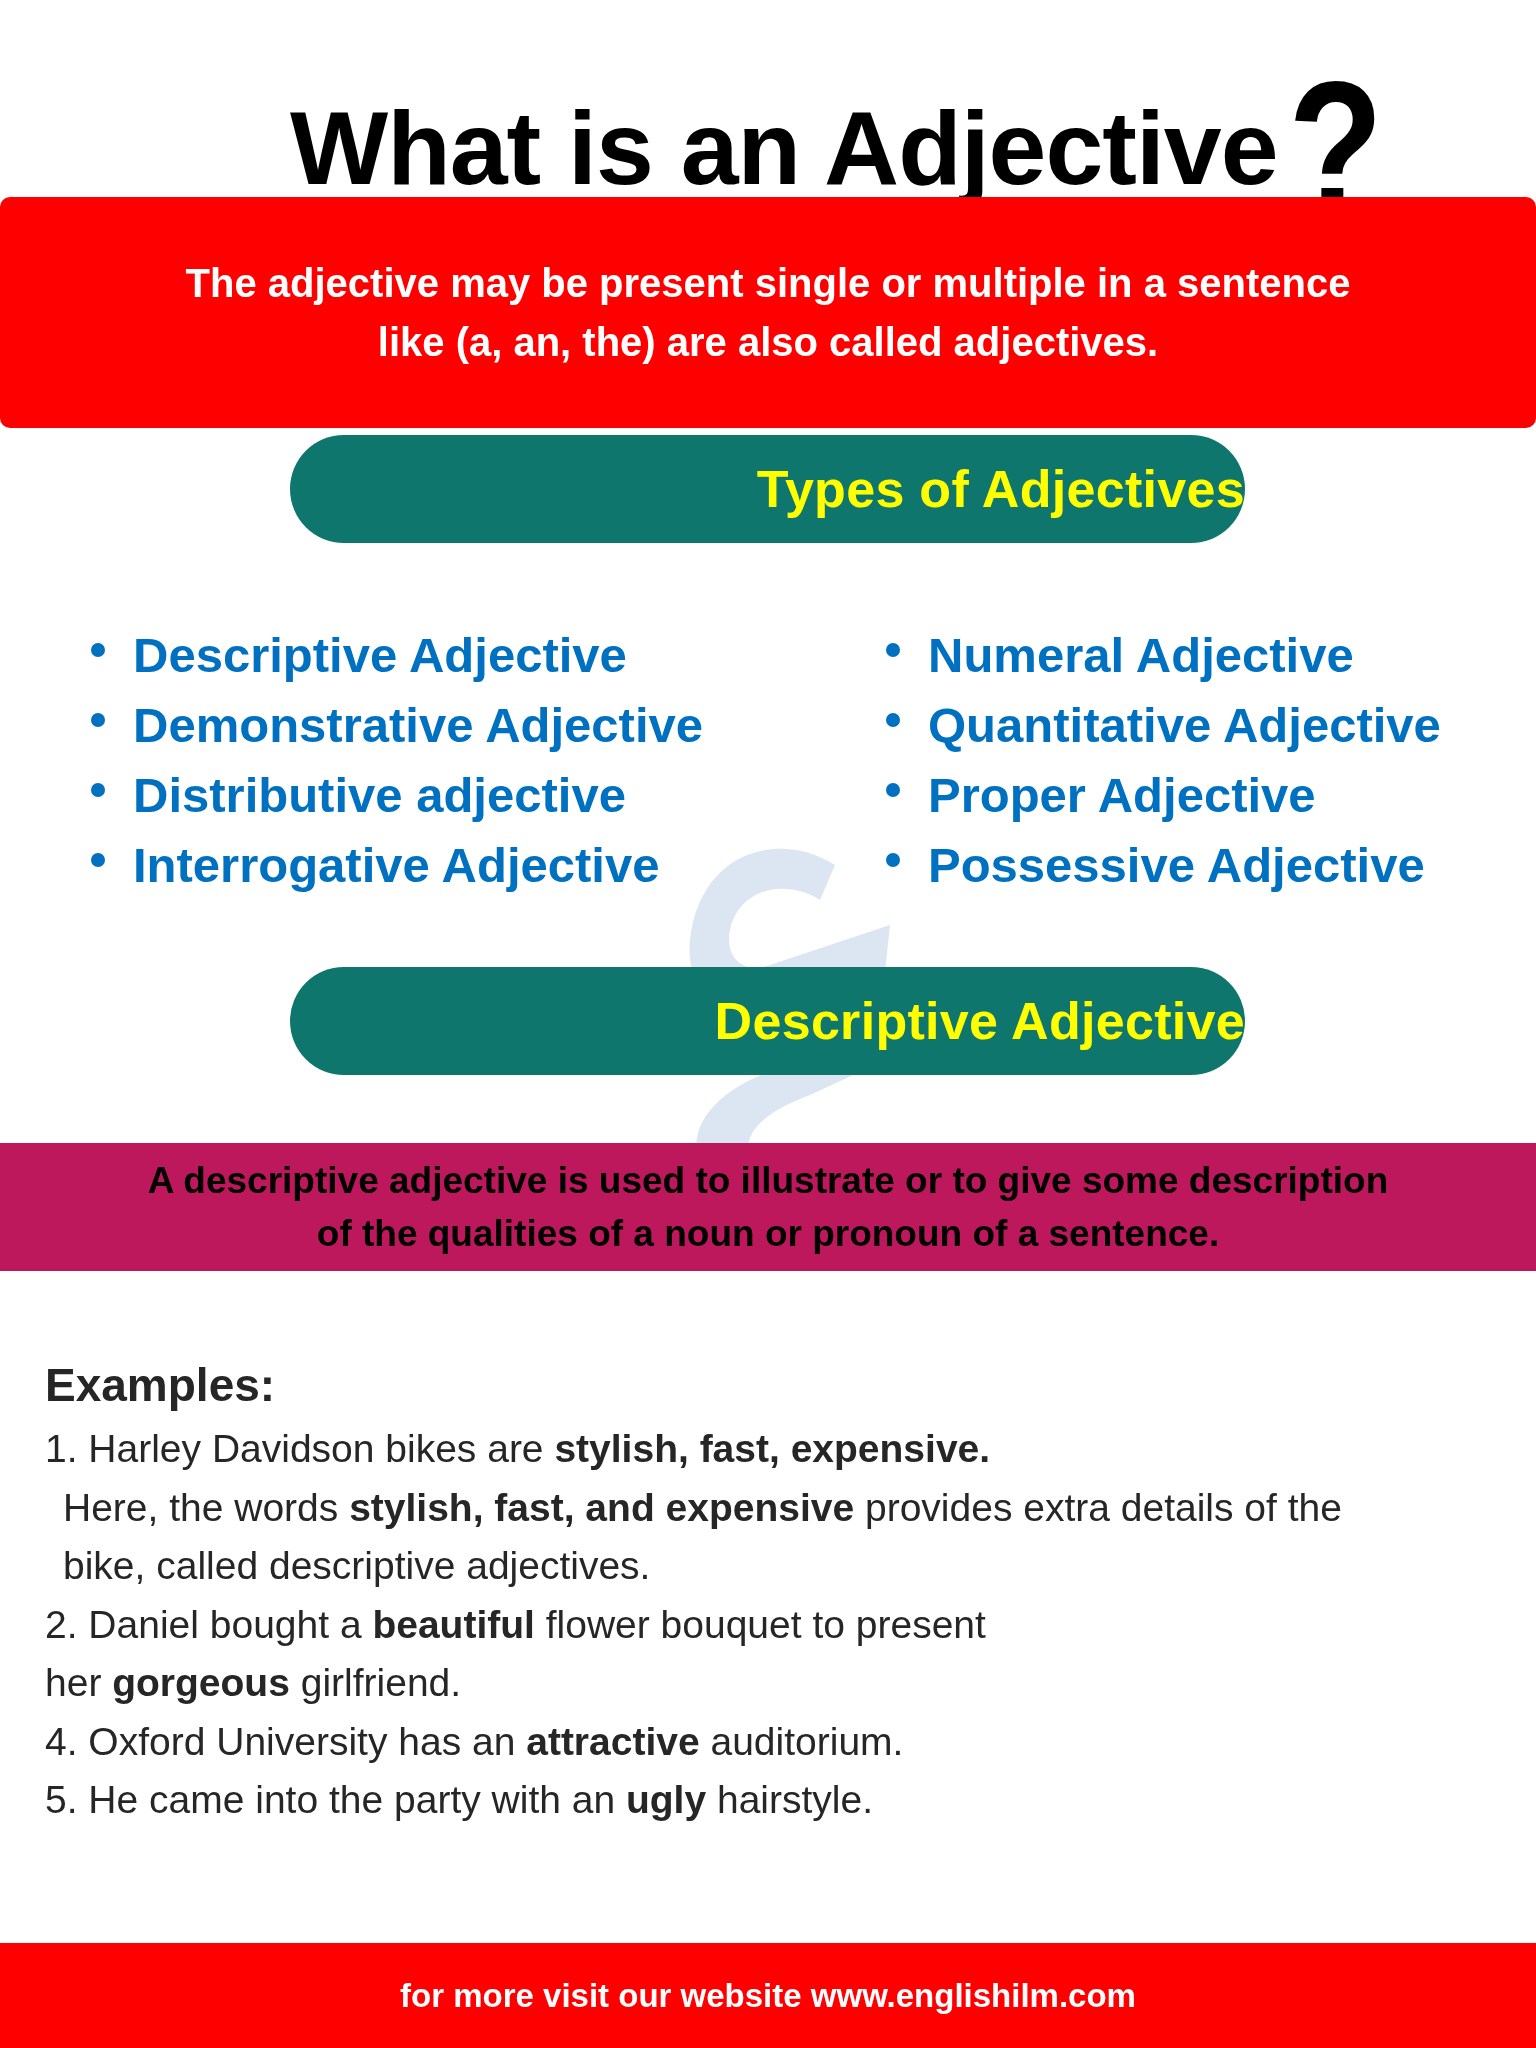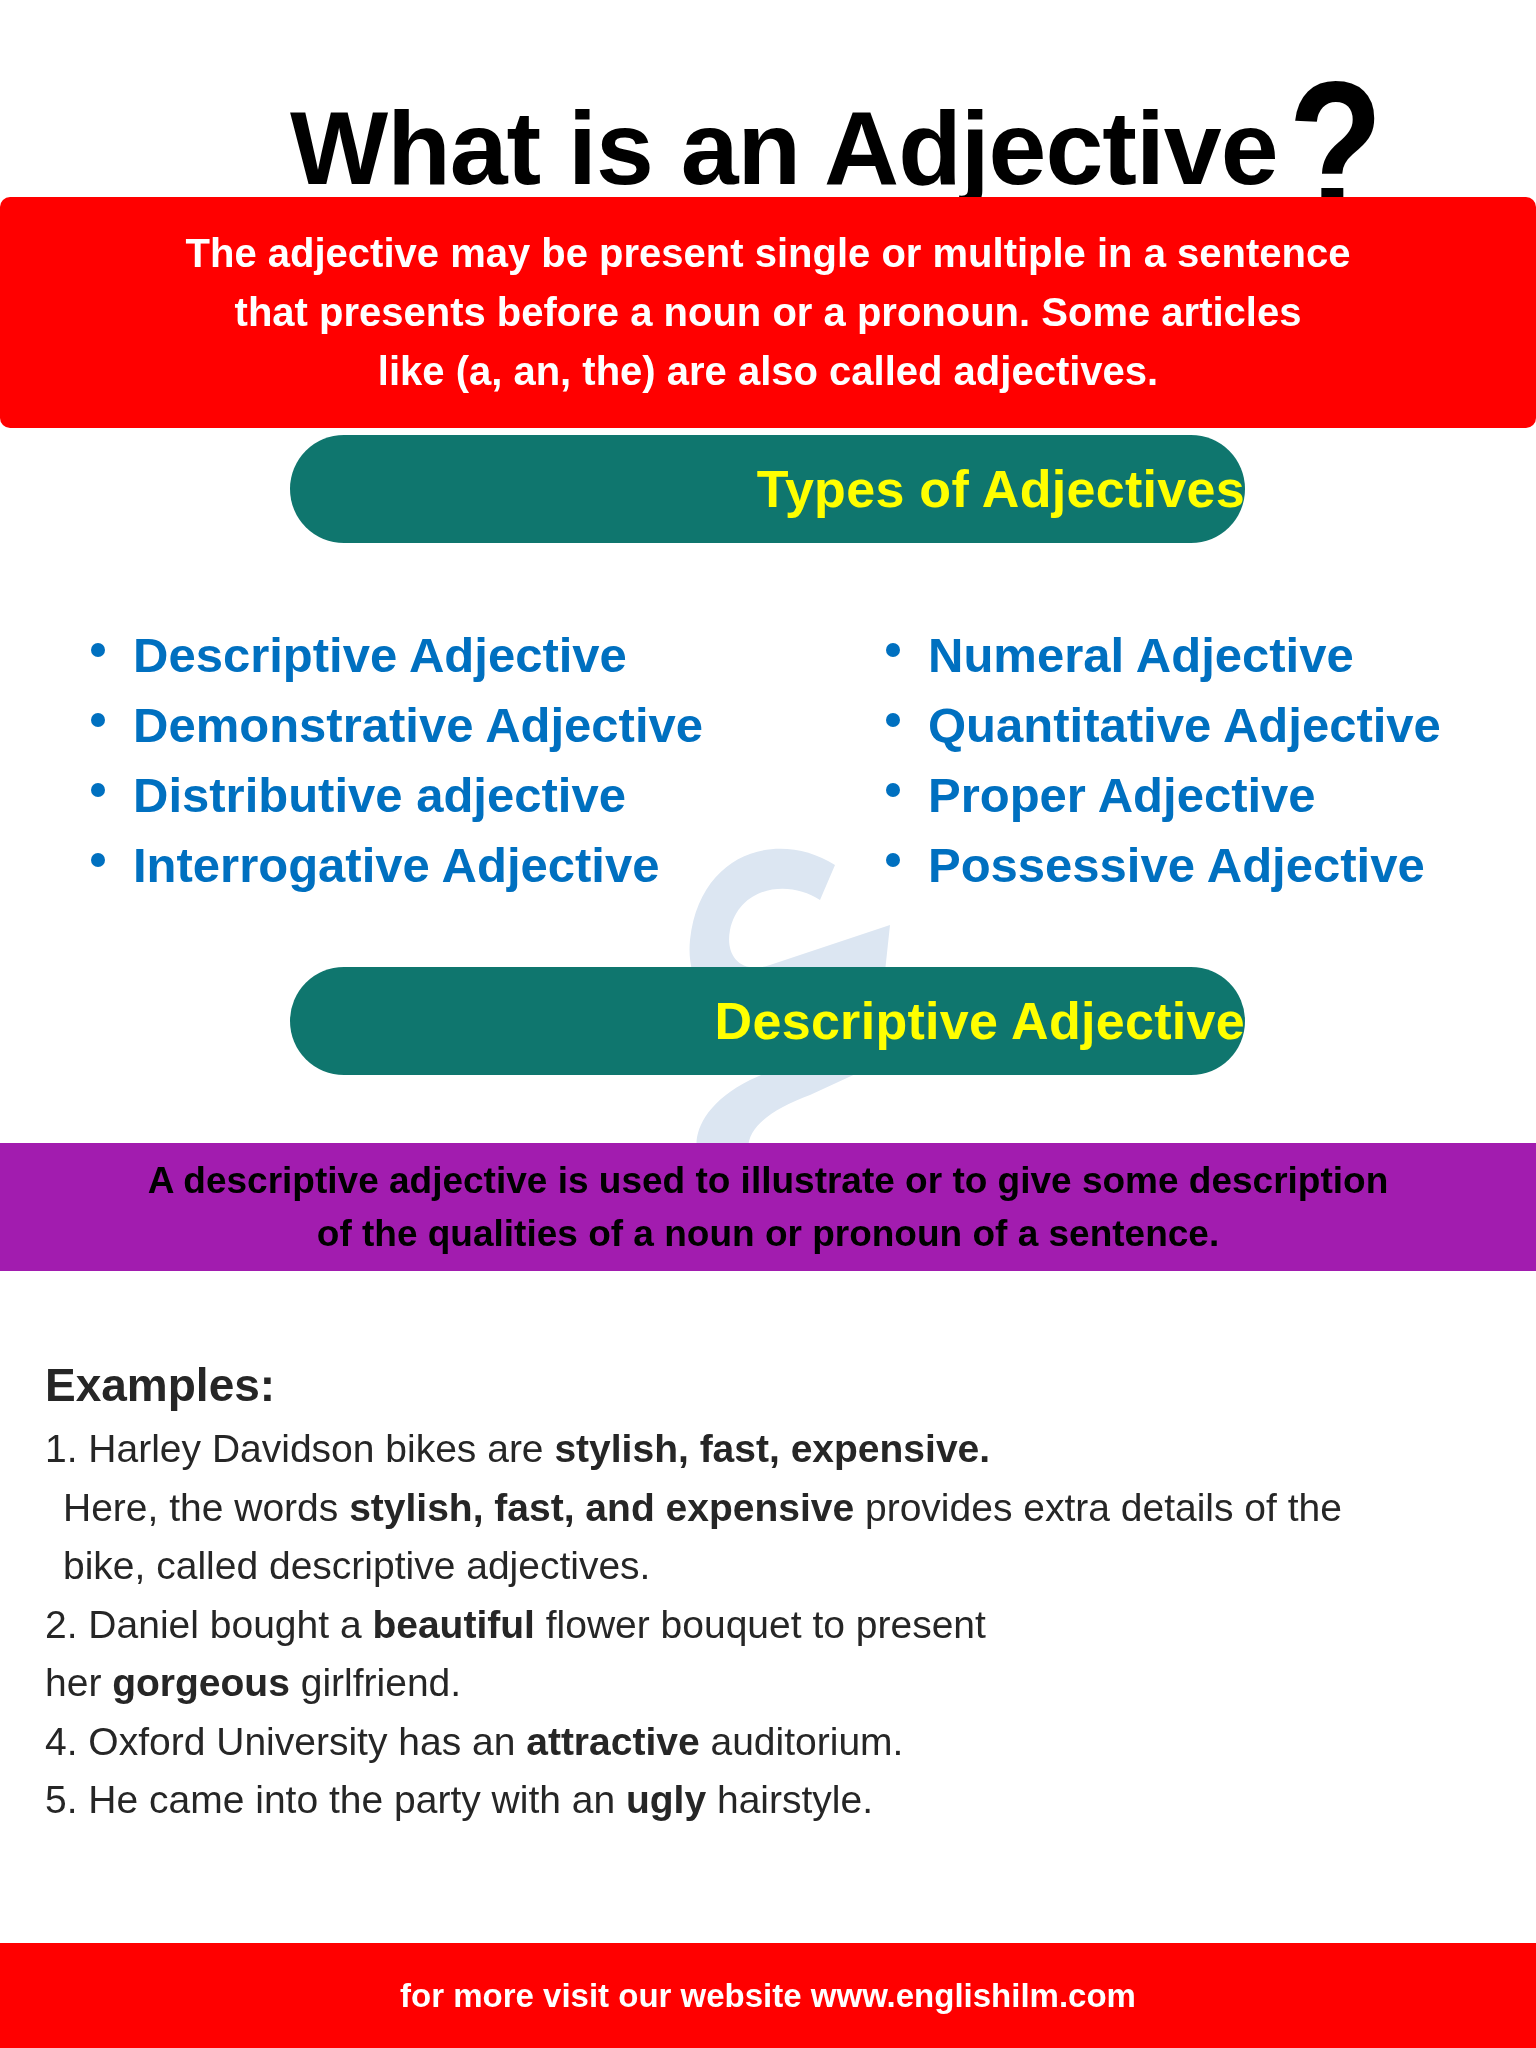--- a/index.html
+++ b/index.html
@@ -47,21 +47,21 @@
     color:#0070C0; font-weight:bold; font-size:49px;
   }
   .bullet {
     width:14px; height:14px; border-radius:50%; background:#0070C0;
     margin-left:6px; margin-right:28px; flex:none; margin-top:-10px;
   }
   #watermark {
     left:660px; top:830px; width:230px; height:330px; z-index:0;
   }
   #desc-band {
-    left:0; top:1143px; width:1536px; height:128px; background:#a21caf;
+    left:0; top:1143px; width:1536px; height:128px; background:#be185d;
     display:flex; align-items:center; justify-content:center;
   }
   #desc-text {
     color:#000; font-weight:bold; font-size:37px; line-height:53px; text-align:center;
   }
   #examples {
     left:45px; top:1350px; width:1460px; color:#262626;
   }
   #examples-heading {
     font-size:46px; font-weight:bold; line-height:70px; color:#262626;
@@ -84,21 +84,20 @@
 <body>
 
 <div id="title" class="abs">
   <div id="title-text">What is an Adjective</div>
   <div id="title-q">?</div>
 </div>
 
 <div id="intro-band" class="abs">
   <div id="intro-text">
     <div>The adjective may be present single or multiple in a sentence</div>
-    <div>that presents before a noun or a pronoun. Some articles</div>
     <div>like (a, an, the) are also called adjectives.</div>
   </div>
 </div>
 
 <div id="pill-types" class="abs pill z1">
   <span>Types of Adjectives</span>
 </div>
 
 <svg id="watermark" class="abs" viewBox="0 0 230 330">
   <path d="M175 35 C120 0, 40 20, 30 110 C25 160, 60 200, 110 190 L210 150 L200 200 L90 250 C40 275, 30 310, 40 330 L90 330 C80 300, 110 280, 150 265 L215 235 L230 95 L110 135 C80 145, 65 125, 70 100 C80 55, 130 50, 160 70 Z" fill="#DCE6F2"></path>

